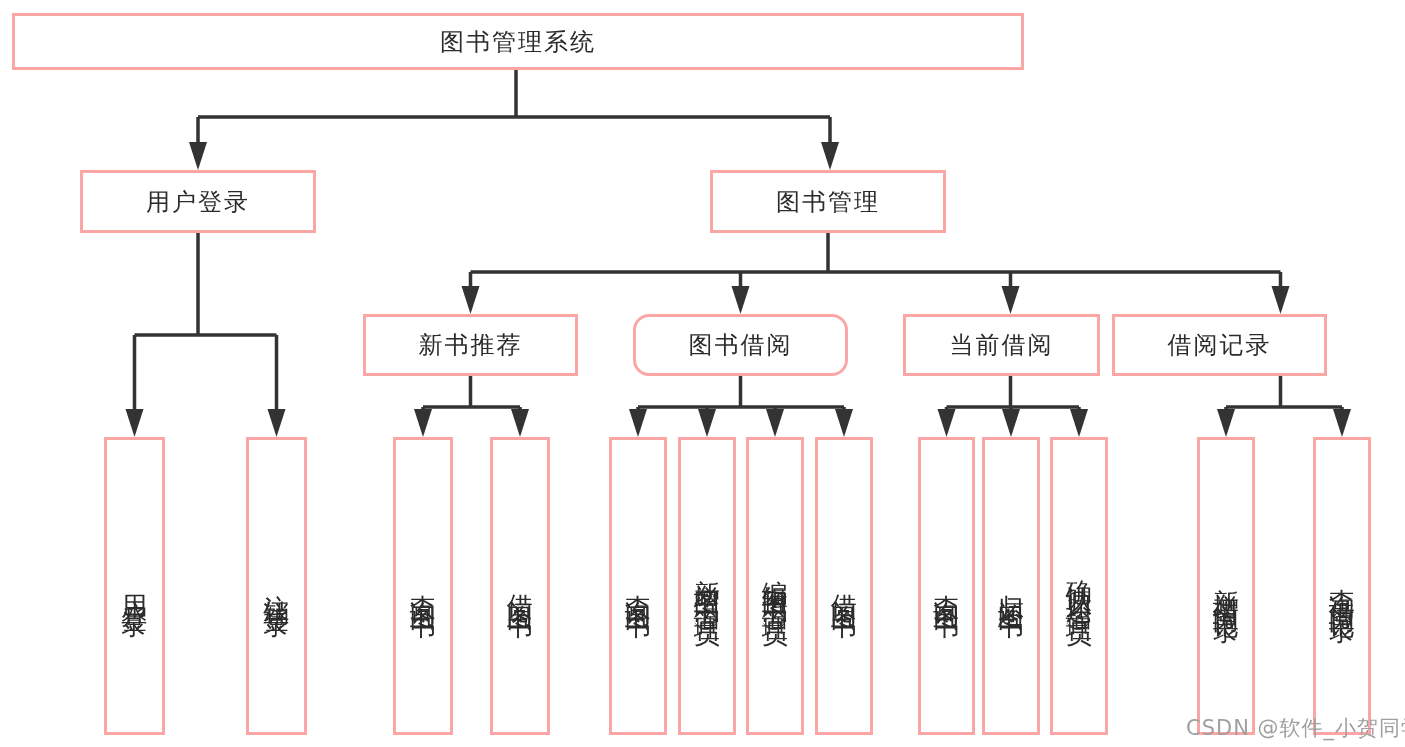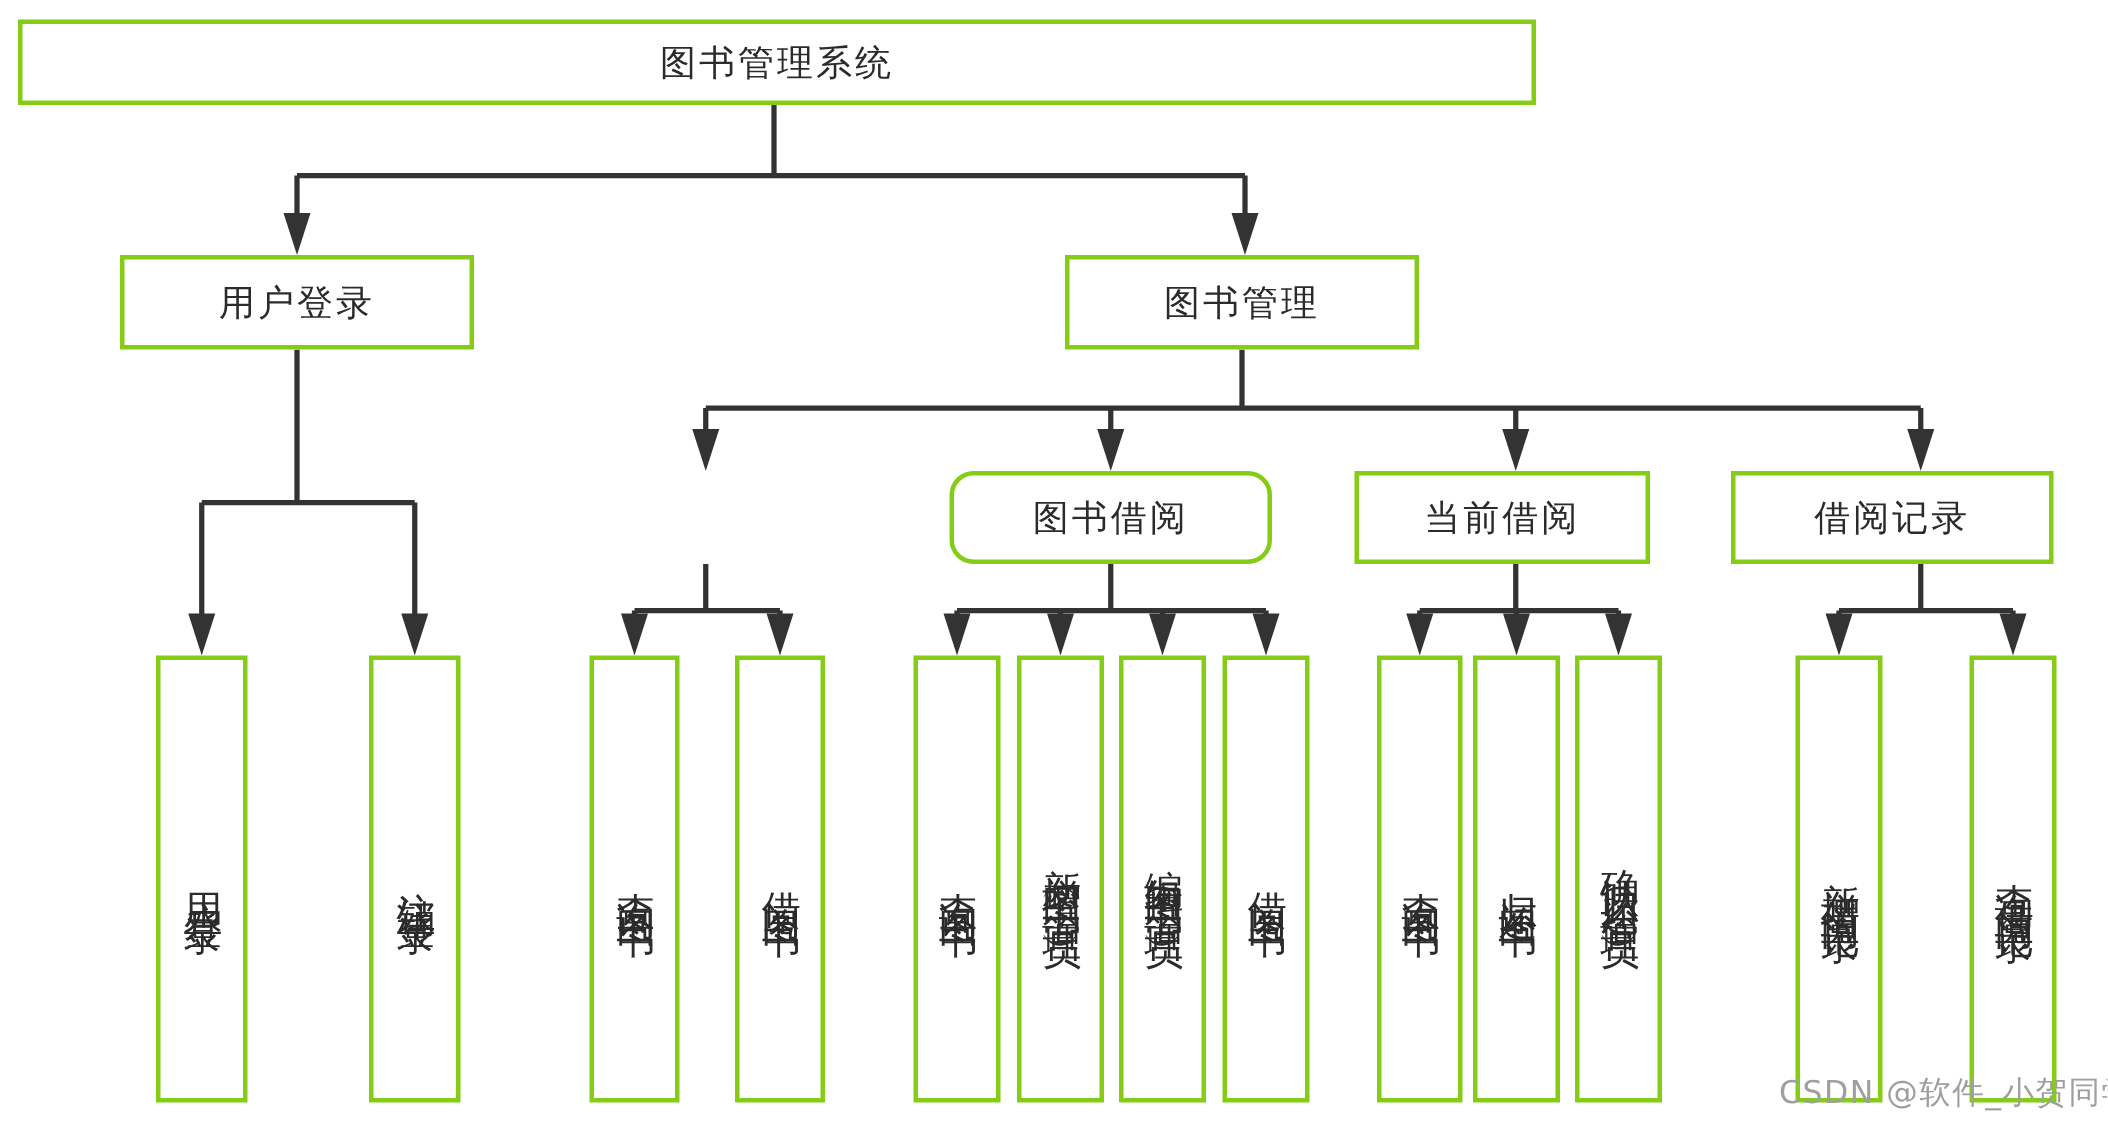--- a/index.html
+++ b/index.html
@@ -17,21 +17,21 @@
   }
   #edges {
     position: absolute;
     left: 0;
     top: 0;
     z-index: 0;
   }
   .node {
     position: absolute;
     box-sizing: border-box;
-    border: 3px solid #84cc16;
+    border: 3px solid #fca5a5;
     background: #ffffff;
     display: flex;
     align-items: center;
     justify-content: center;
     z-index: 1;
   }
   .hnode {
     font-size: 24px;
     color: #2b2b2b;
     letter-spacing: 2px;
@@ -106,27 +106,30 @@
     <span>图书管理系统</span>
   </div>
 
   <div class="node hnode" style="left:80px; top:170px; width:236px; height:63px;">
     <span>用户登录</span>
   </div>
   <div class="node hnode" style="left:710px; top:170px; width:236px; height:63px;">
     <span>图书管理</span>
   </div>
 
+  <div class="node hnode" style="left:363px; top:314px; width:215px; height:62px;">
+    <span>新书推荐</span>
+  </div>
   <div class="node hnode" style="left:633px; top:314px; width:215px; height:62px;border-radius:16px;">
     <span>图书借阅</span>
   </div>
   <div class="node hnode" style="left:903px; top:314px; width:197px; height:62px;">
     <span>当前借阅</span>
   </div>
-  <div class="node hnode" style="left:1154px; top:314px; width:215px; height:62px;">
+  <div class="node hnode" style="left:1112px; top:314px; width:215px; height:62px;">
     <span>借阅记录</span>
   </div>
 
   <div class="node leaf" style="left:104px; top:437px; width:61px; height:298px;">
     <span>用户登录</span>
   </div>
   <div class="node leaf" style="left:246px; top:437px; width:61px; height:298px;">
     <span>注销登录</span>
   </div>
 

